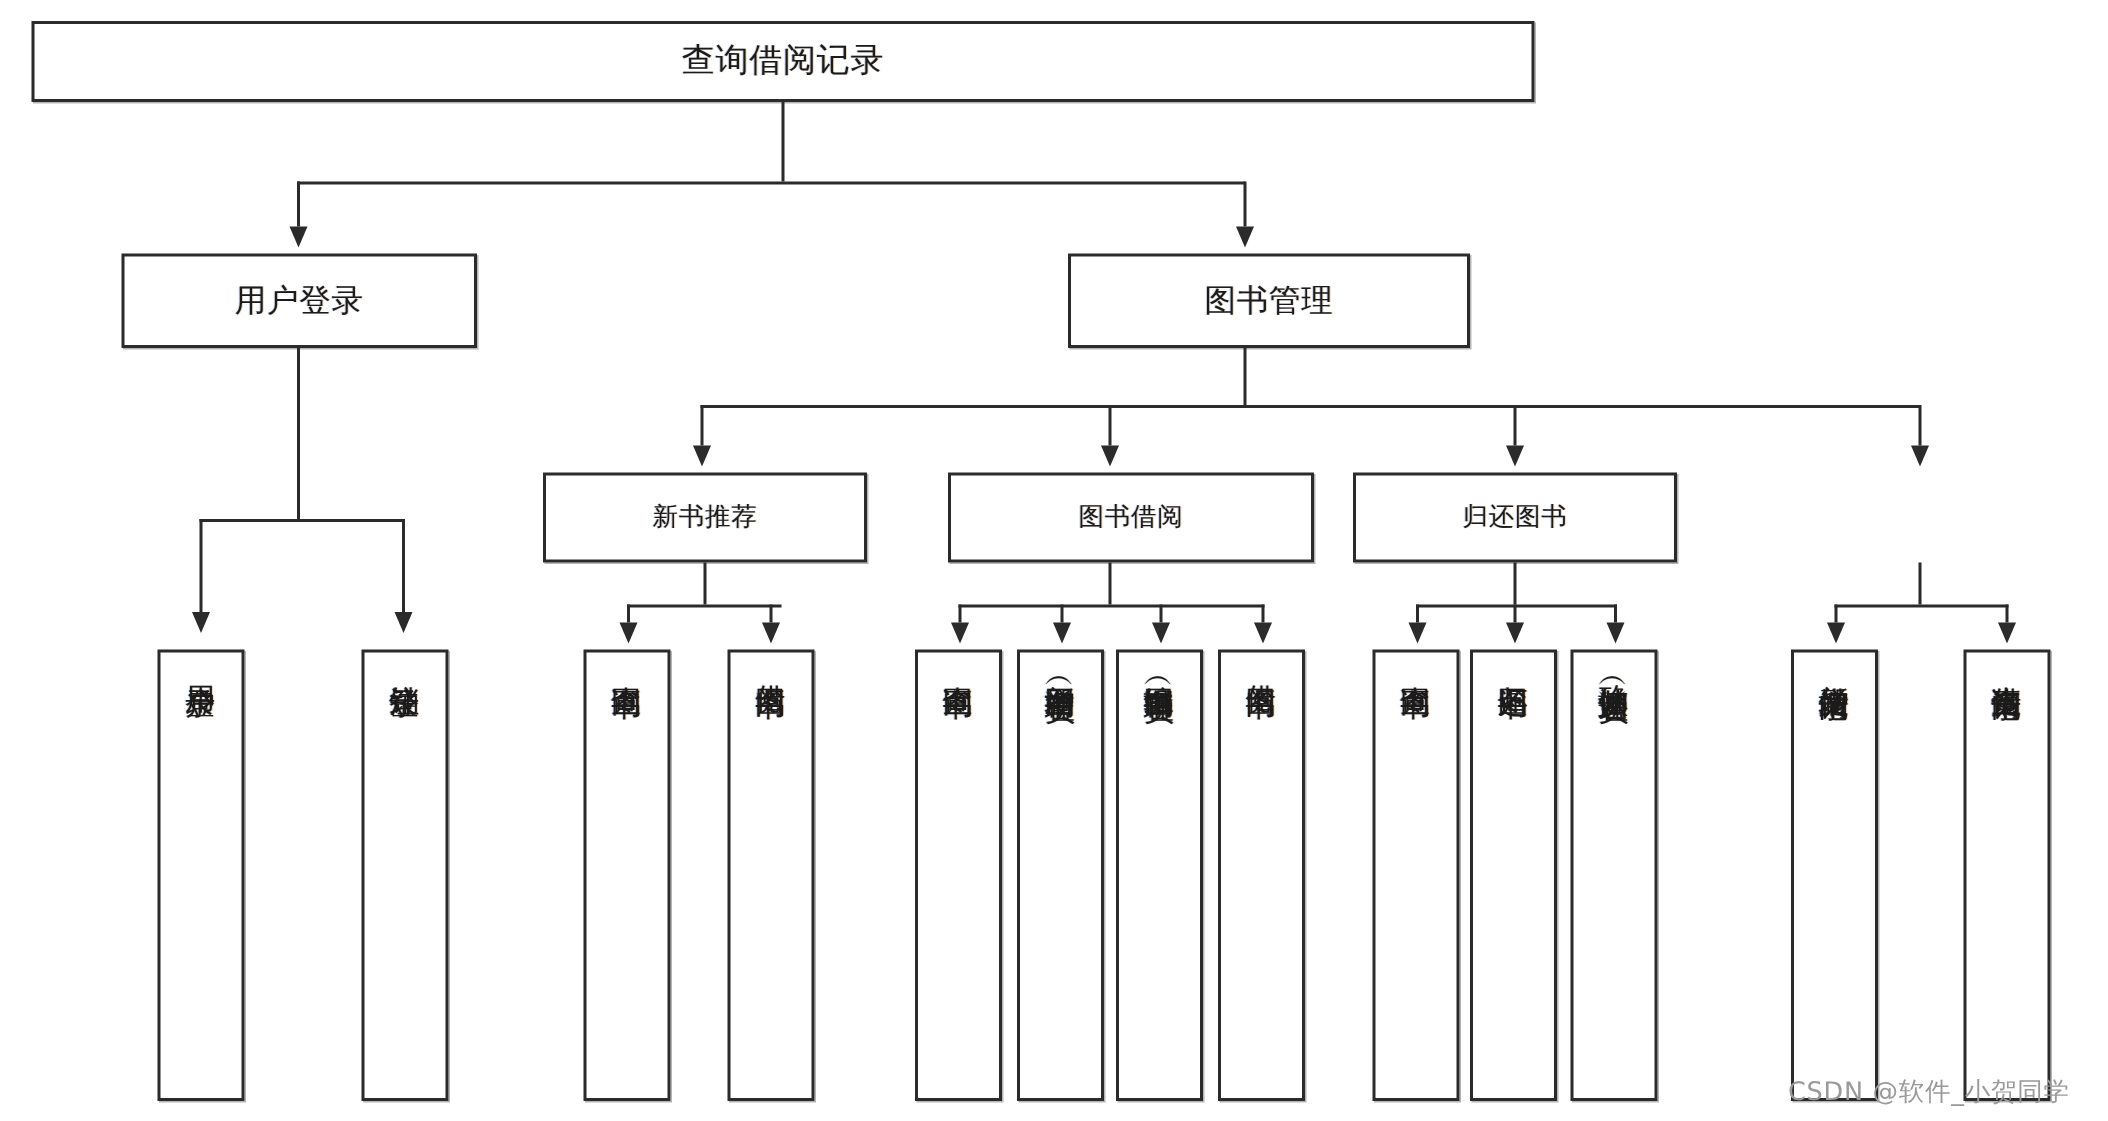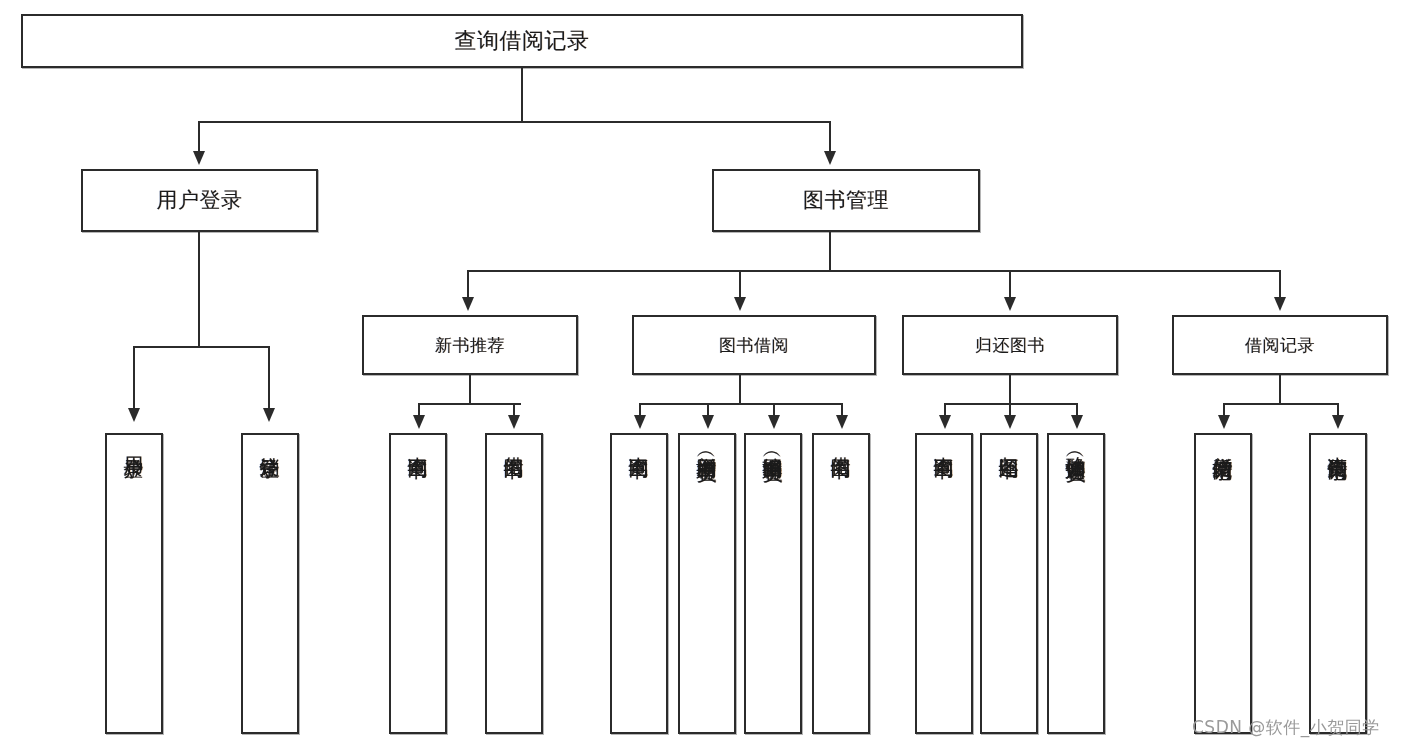--- a/index.html
+++ b/index.html
@@ -123,23 +123,20 @@
 
   <div class="node lvl3" style="left:362px; top:315px; width:216px; height:60px;">
     <span class="label">新书推荐</span>
   </div>
   <div class="node lvl3" style="left:632px; top:315px; width:244px; height:60px;">
     <span class="label">图书借阅</span>
   </div>
   <div class="node lvl3" style="left:902px; top:315px; width:216px; height:60px;">
     <span class="label">归还图书</span>
   </div>
-  <div class="node lvl3" style="left:1172px; top:315px; width:216px; height:60px;">
-    <span class="label">借阅记录</span>
-  </div>
 
   <div class="conn vline" style="left:469px; top:375px; width:2px; height:28px;"></div>
   <div class="conn hline" style="left:418px; top:403px; width:103px; height:2px;"></div>
   <div class="conn vline" style="left:418px; top:403px; width:2px; height:12px;"></div>
   <div class="arrow" style="left:413px; top:415px;"></div>
   <div class="conn vline" style="left:513px; top:403px; width:2px; height:12px;"></div>
   <div class="arrow" style="left:508px; top:415px;"></div>
 
   <div class="conn vline" style="left:739px; top:375px; width:2px; height:28px;"></div>
   <div class="conn hline" style="left:639px; top:403px; width:204px; height:2px;"></div>

